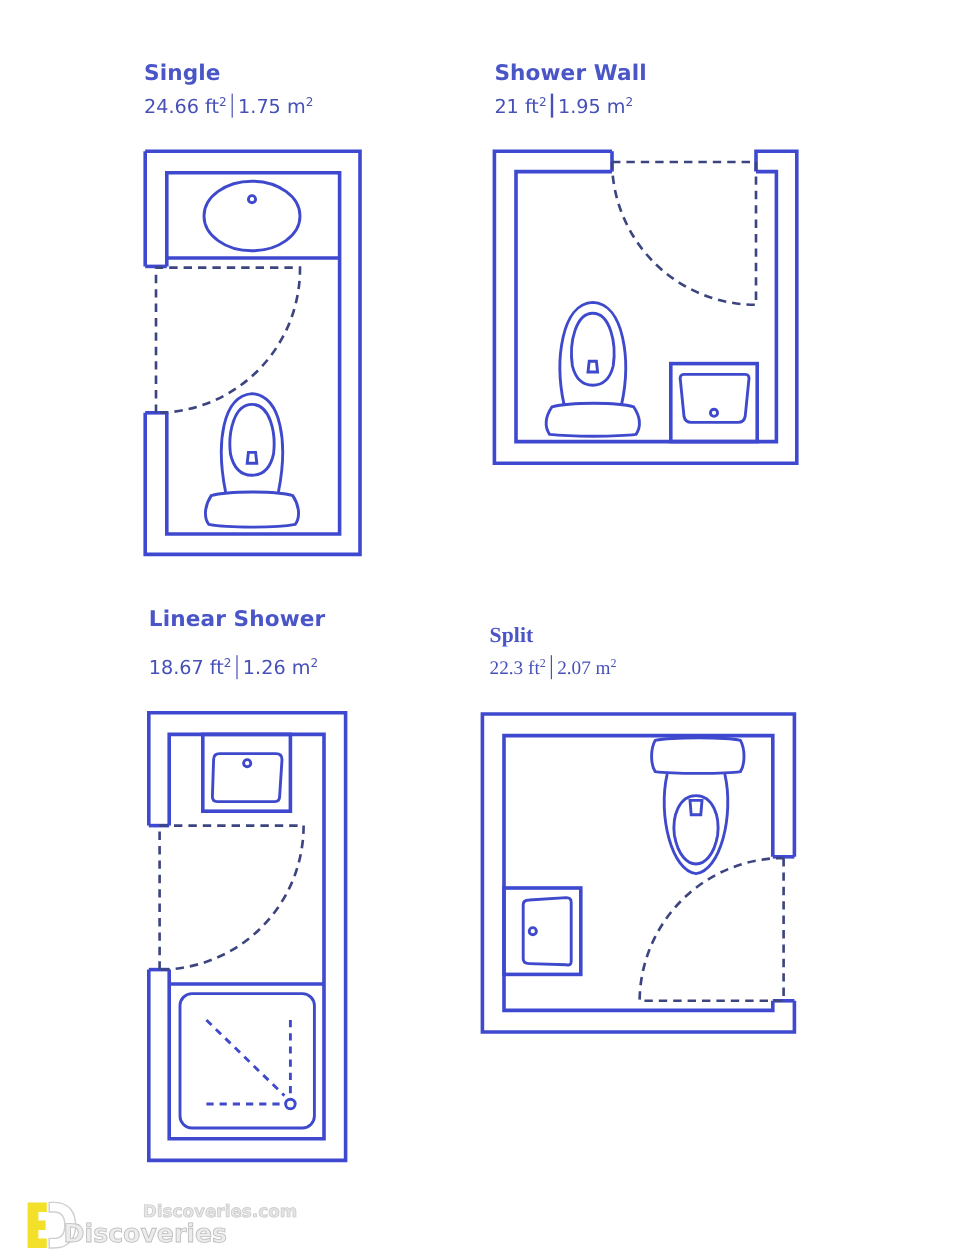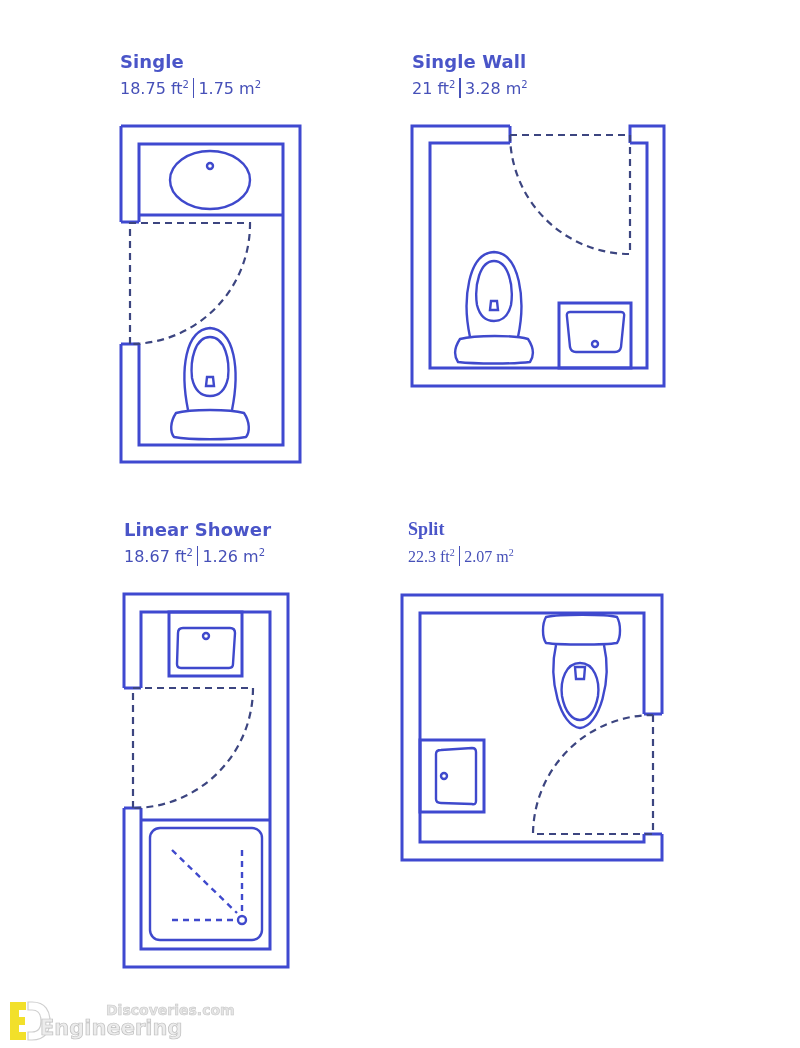--- a/index.html
+++ b/index.html
@@ -6,39 +6,39 @@
   body { width: 800px; height: 1048px; position: relative; overflow: hidden; font-family: "DejaVu Sans", sans-serif; }
   .plan-title { position: absolute; font-weight: bold; font-size: 18px; color: #4a55c8; white-space: nowrap; letter-spacing: 0.1px; }
   .plan-area { position: absolute; font-size: 16px; color: #4650b8; white-space: nowrap; }
   .plan-area sup { font-size: 10px; vertical-align: 6px; }
   .plan-area .sep { display: inline-block; width: 1.5px; height: 20px; background: #4650b8; vertical-align: -4px; margin: 0 4px; }
   svg.plans { position: absolute; left: 0; top: 0; }
   .wall { fill: none; stroke: #3f49d0; stroke-width: 3; }
   .fix { fill: none; stroke: #3f49cc; stroke-width: 2.4; }
   .door { fill: none; stroke: #3c4580; stroke-width: 2.2; stroke-dasharray: 7 5; }
   .drain { fill: none; stroke: #3f49cc; stroke-width: 2.4; stroke-dasharray: 6 5; }
-  .logo { position: absolute; left: 6px; top: 998px; width: 220px; height: 46px; }
+  .logo { position: absolute; left: 19px; top: 998px; width: 220px; height: 46px; }
   .logo-mark { position: absolute; left: 2px; top: 2px; }
   .logo-d { position: absolute; left: 100px; top: 4px; font-size: 14px; color: #e6e6e6; font-weight: bold; -webkit-text-stroke: 0.6px #c8c8c8; }
   .logo-e { position: absolute; left: 34px; top: 18px; font-size: 21px; color: #ececec; font-weight: bold; -webkit-text-stroke: 0.7px #bdbdbd; }
 </style>
 </head>
 <body>
 
 <div class="plan-title" style="left:120px;top:51px;">Single</div>
 <div class="plan-area" style="left:120px;top:78px;">
-  <span>18.75 ft</span><sup>2</sup><span class="sep"></span><span>1.75 m</span><sup>2</sup>
+  <span>24.66 ft</span><sup>2</sup><span class="sep"></span><span>1.75 m</span><sup>2</sup>
 </div>
 
-<div class="plan-title" style="left:412px;top:51px;">Single Wall</div>
+<div class="plan-title" style="left:412px;top:51px;">Shower Wall</div>
 <div class="plan-area" style="left:412px;top:78px;">
-  <span>21 ft</span><sup>2</sup><span class="sep"></span><span>3.28 m</span><sup>2</sup>
+  <span>21 ft</span><sup>2</sup><span class="sep"></span><span>1.95 m</span><sup>2</sup>
 </div>
 
-<div class="plan-title" style="left:124px;top:519px;">Linear Shower</div>
+<div class="plan-title" style="left:124px;top:506px;">Linear Shower</div>
 <div class="plan-area" style="left:124px;top:546px;">
   <span>18.67 ft</span><sup>2</sup><span class="sep"></span><span>1.26 m</span><sup>2</sup>
 </div>
 
 <div class="plan-title" style="left:408px;top:519px;font-family:Liberation Serif, serif;">Split</div>
 <div class="plan-area" style="left:408px;top:546px;font-family:Liberation Serif, serif;">
   <span>22.3 ft</span><sup>2</sup><span class="sep"></span><span>2.07 m</span><sup>2</sup>
 </div>
 
 <svg class="plans" width="800" height="1048" viewBox="0 0 800 1048">
@@ -126,14 +126,14 @@
     <circle class="fix" cx="444" cy="776" r="3"></circle>
   </g>
 </svg>
 
 <div class="logo">
   <svg class="logo-mark" width="44" height="42" viewBox="0 0 44 42">
     <path d="M2,2 H18 V10 H11 V17 H17 V25 H11 V32 H18 V40 H2 Z" fill="#f2e02a"></path>
     <path d="M20,2 H24 C38,2 42,12 42,21 C42,30 38,40 24,40 H20 V32 H24 C31,32 33,27 33,21 C33,15 31,10 24,10 H20 Z" fill="#ffffff" stroke="#cfcfcf" stroke-width="1.2"></path>
   </svg>
   <div class="logo-d">Discoveries.com</div>
-  <div class="logo-e">Engineering</div>
+  <div class="logo-e">Discoveries</div>
 </div>
 
 </body></html>

